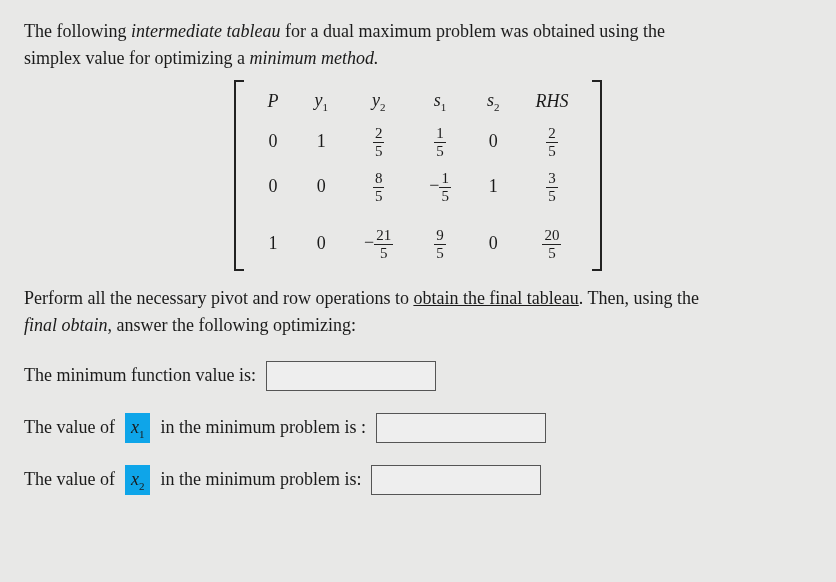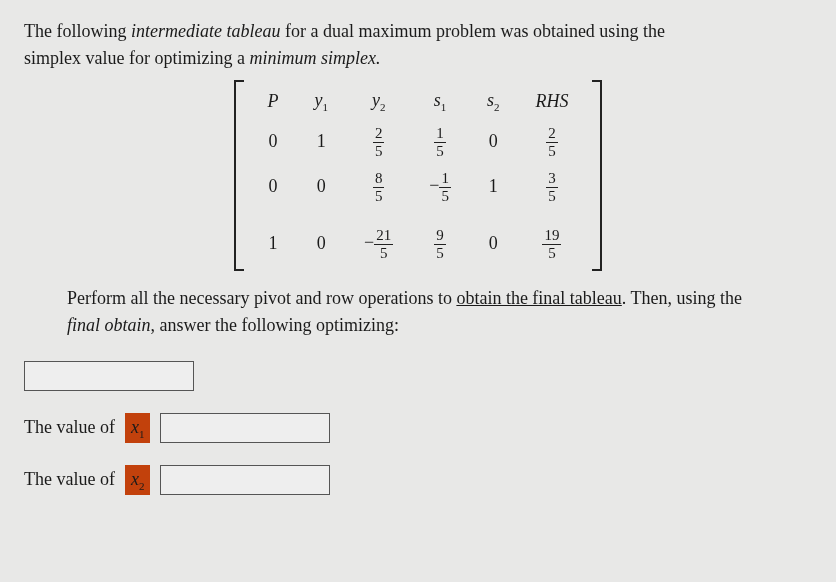--- a/index.html
+++ b/index.html
@@ -49,52 +49,52 @@
       display: inline-block;
       vertical-align: middle;
       text-align: center;
       line-height: 1;
       font-size: 15px;
     }
     .frac .num { display: block; border-bottom: 1px solid #222; padding: 0 2px 1px; }
     .frac .den { display: block; padding: 1px 2px 0; }
     .neg-wrap { white-space: nowrap; }
     .gap-row td { padding-top: 18px; }
-    .instr { margin-top: 6px; margin-left: 43px; }
+    .instr { margin-top: 6px; }
     .underline { text-decoration: underline; }
     .question-row {
       display: flex;
       align-items: center;
       gap: 10px;
       margin-top: 22px;
     }
     .answer-box {
       border: 1px solid #555;
       background: #eeeeee;
       width: 170px;
       height: 30px;
       font-family: inherit;
       font-size: 16px;
       padding: 2px 6px;
     }
     .math-var {
       display: inline-block;
-      background: #c2410c;
+      background: #0ea5e9;
       padding: 1px 6px;
       font-style: italic;
       text-align: right;
     }
     .math-var .sub { font-style: normal; }
   </style>
 </head>
 <body>
 
 <div class="intro">
   <span>The following </span><span class="italic">intermediate tableau</span><span> for a dual maximum problem was obtained using the</span><br>
-  <span>simplex value for optimizing a </span><span class="italic">minimum simplex.</span>
+  <span>simplex value for optimizing a </span><span class="italic">minimum method.</span>
 </div>
 
 <div class="tableau-wrap">
   <div class="tableau">
     <div class="bracket-left"></div>
     <div class="bracket-right"></div>
     <table>
       <tbody>
           <tr>
         <th><span class="ital">P</span></th>
@@ -119,39 +119,42 @@
         <td><span class="neg-wrap"><span>−</span><span class="frac"><span class="num">1</span><span class="den">5</span></span></span></td>
         <td>1</td>
         <td><span class="frac"><span class="num">3</span><span class="den">5</span></span></td>
       </tr>
       <tr class="gap-row">
         <td>1</td>
         <td>0</td>
         <td><span class="neg-wrap"><span>−</span><span class="frac"><span class="num">21</span><span class="den">5</span></span></span></td>
         <td><span class="frac"><span class="num">9</span><span class="den">5</span></span></td>
         <td>0</td>
-        <td><span class="frac"><span class="num">19</span><span class="den">5</span></span></td>
+        <td><span class="frac"><span class="num">20</span><span class="den">5</span></span></td>
       </tr>
     </tbody>
       </table>
   </div>
 </div>
 
 <div class="instr">
   <span>Perform all the necessary pivot and row operations to </span><span class="underline">obtain the final tableau</span><span>. Then, using the</span><br>
   <span class="italic">final obtain</span><span>, answer the following optimizing:</span>
 </div>
 
 <div class="question-row">
+  <span>The minimum function value is:</span>
   <input class="answer-box" type="text" style="">
 </div>
 
 <div class="question-row">
   <span>The value of </span>
   <span class="math-var"><span>x</span><span class="sub">1</span></span>
+  <span> in the minimum problem is :</span>
   <input class="answer-box" type="text" style="">
 </div>
 
 <div class="question-row">
   <span>The value of </span>
   <span class="math-var"><span>x</span><span class="sub">2</span></span>
+  <span> in the minimum problem is:</span>
   <input class="answer-box" type="text" style="">
 </div>
 
 </body></html>

